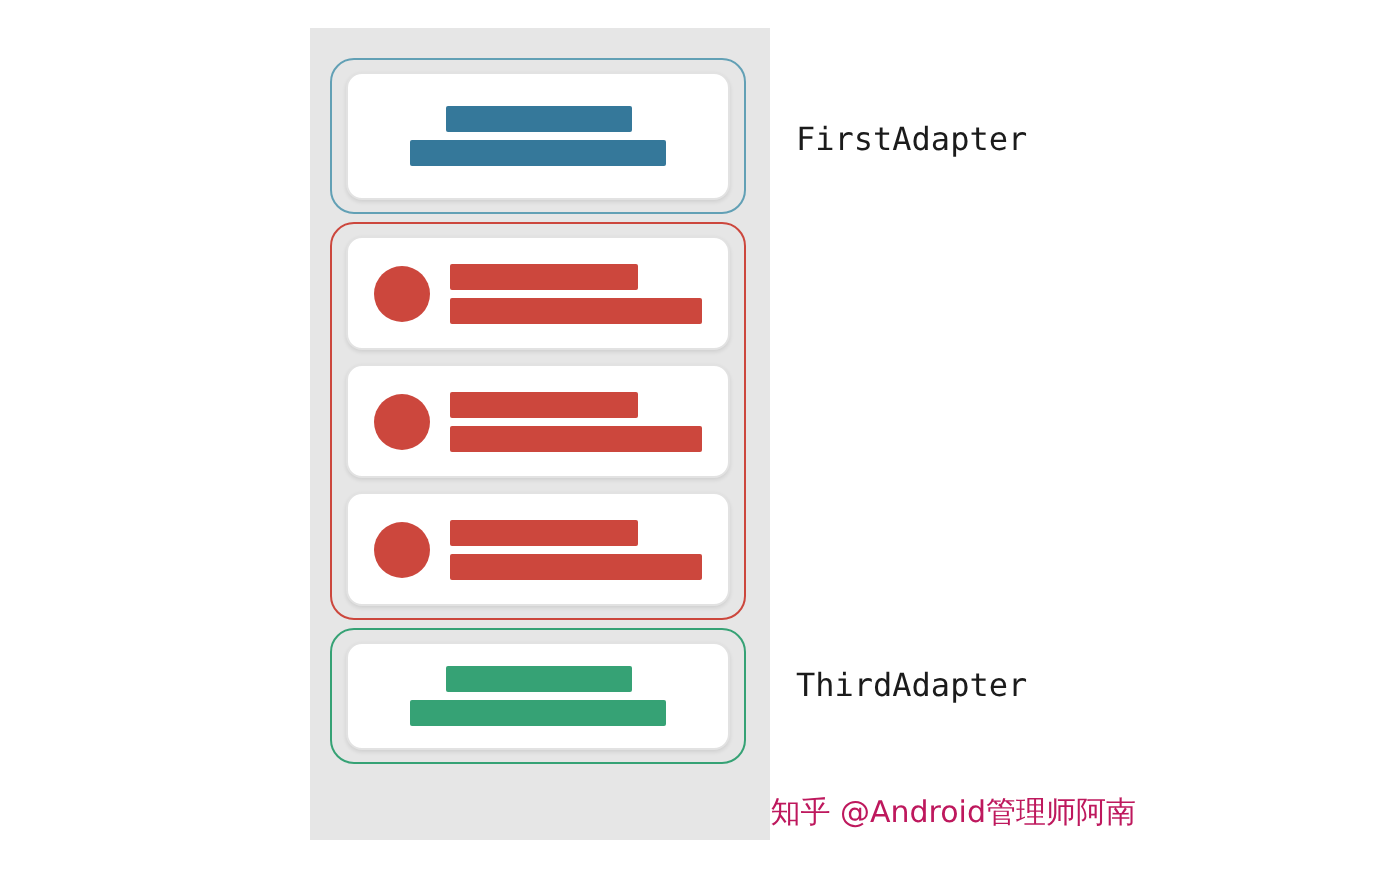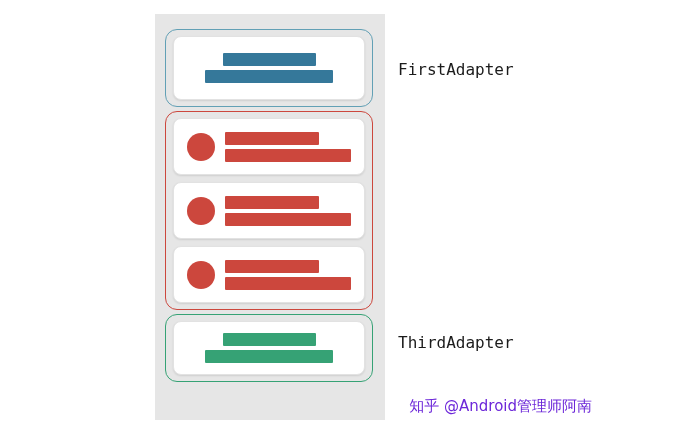--- a/index.html
+++ b/index.html
@@ -100,24 +100,24 @@
     font-size: 16px;
     font-weight: 500;
     color: #1b1b1b;
     white-space: nowrap;
   }
   .lbl-first  { top: 60px; }
   .lbl-second { top: 203px; }
   .lbl-third  { top: 333px; text-align: center; }
   .watermark {
     position: absolute;
-    right: 8px;
+    right: 32px;
     bottom: 22px;
     font-size: 15px;
-    color: #6d28d9;
+    color: #be185d;
     white-space: nowrap;
   }
 </style>
 </head>
 <body>
 
 <div id="stage">
 
   <div class="panel">
 

